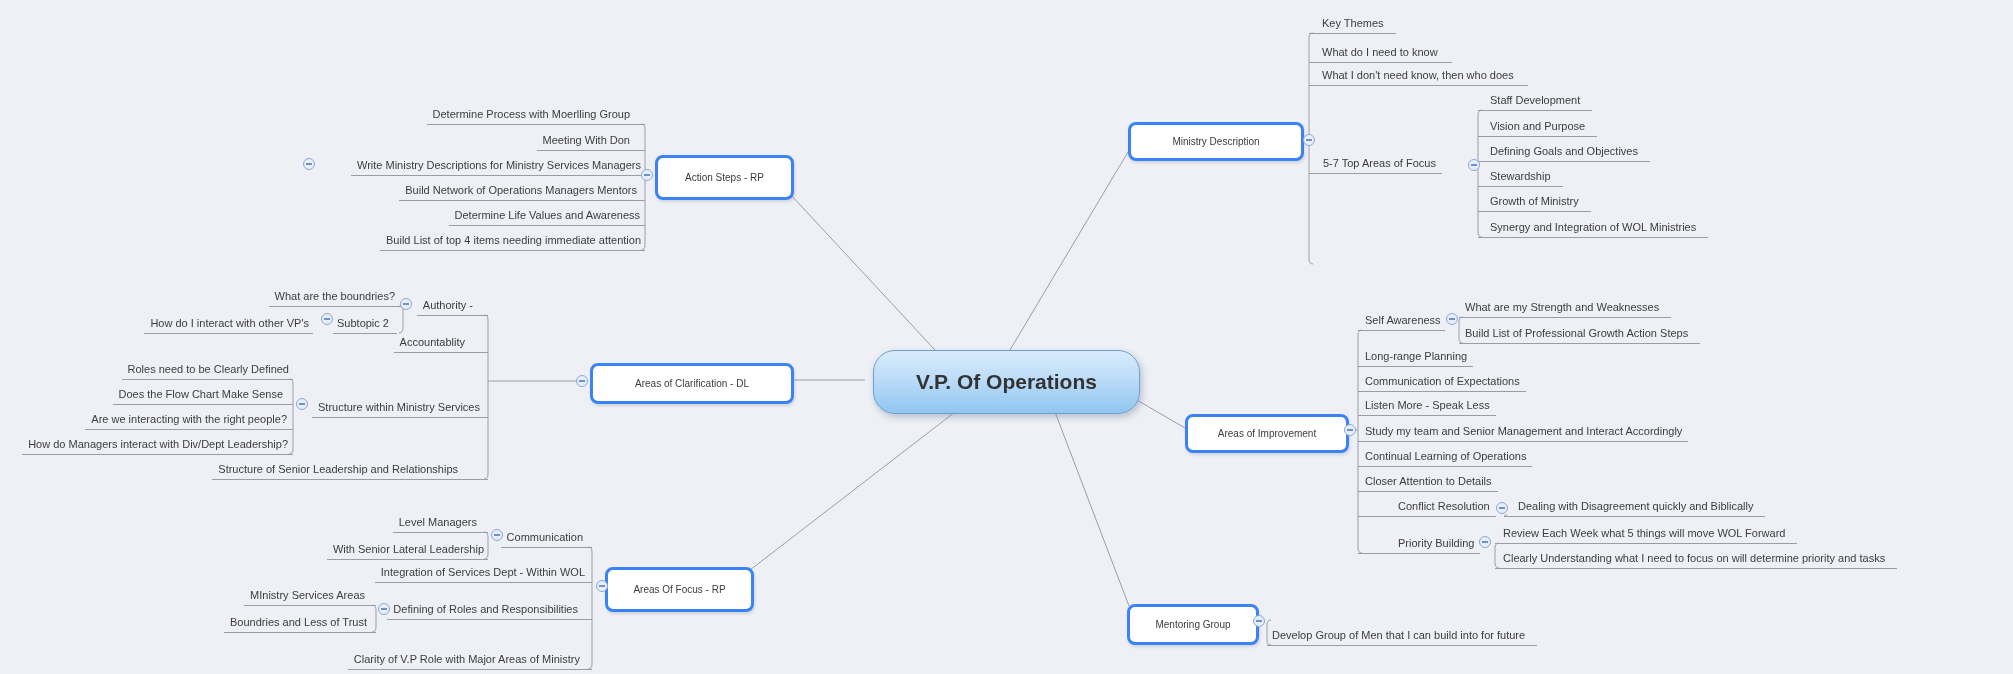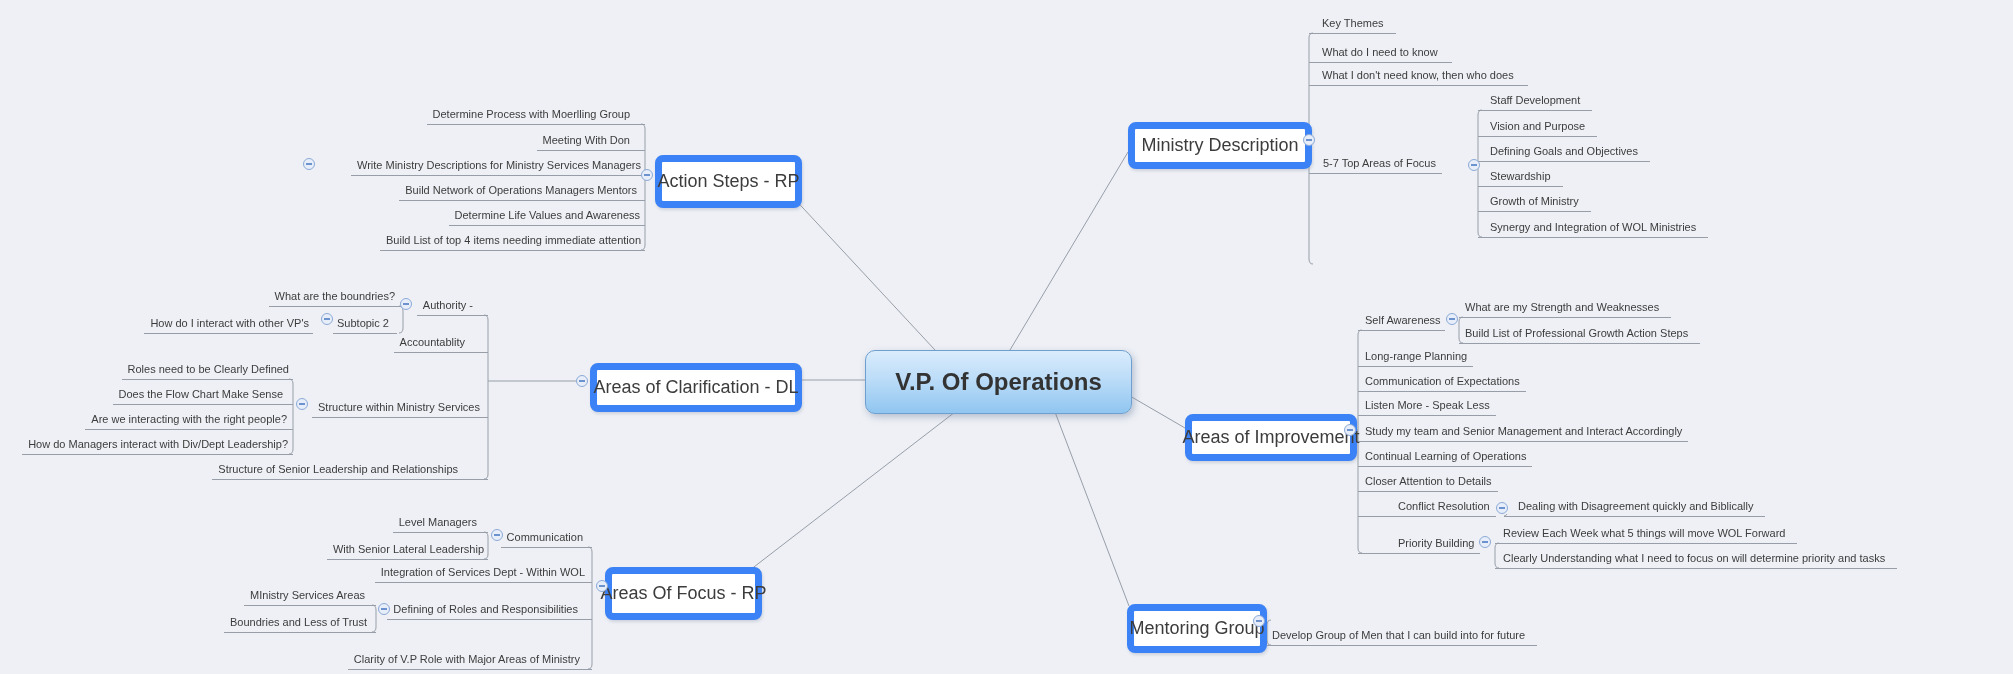--- a/index.html
+++ b/index.html
@@ -2,26 +2,26 @@
 <html><head>
 <meta charset="utf-8">
 <style>
   html,body{margin:0;padding:0;background:#eef0f5;}
   .canvas{position:relative;width:2013px;height:674px;background:#eef0f5;
     font-family:"Liberation Sans",sans-serif;overflow:hidden;}
   svg.links{position:absolute;left:0;top:0;}
   .t{position:absolute;white-space:nowrap;font-size:11px;line-height:14px;color:#3c3c3c;
      padding:2px 6px 3px 6px;border-bottom:1px solid #989ea8;}
   .box{position:absolute;display:flex;align-items:center;justify-content:center;
-     background:#fff;border:7px solid #3b82f6;border-radius:8px;font-size:18px;
+     background:#fff;border:3px solid #3b82f6;border-radius:8px;font-size:10px;
      color:#3c3c3c;box-shadow:1px 2px 3px rgba(130,140,160,.28);white-space:nowrap;}
   .central{position:absolute;display:flex;align-items:center;justify-content:center;
      background:linear-gradient(to bottom,#d9ecfc 0%,#bcdcf8 45%,#90c6f0 100%);
-     border:1px solid #6f9fce;border-radius:10px;font-size:24px;font-weight:bold;color:#333;
-     box-shadow:2px 3px 7px rgba(110,130,160,.45);white-space:nowrap;}
+     border:1px solid #6f9fce;border-radius:22px;font-size:21px;font-weight:bold;color:#333;
+     box-shadow:2px 3px 7px rgba(110,130,160,.45);white-space:nowrap;margin-left:8px;}
   .c{position:absolute;width:12px;height:12px;border-radius:50%;background:#e7eef9;
      border:1px solid #8caad6;box-sizing:border-box;}
   .c i{position:absolute;left:2px;right:2px;top:4px;height:2px;background:#6d93cf;display:block;}
 </style>
 </head>
 <body>
 
 <div class="canvas">
 
   <svg class="links" width="2013" height="674">

